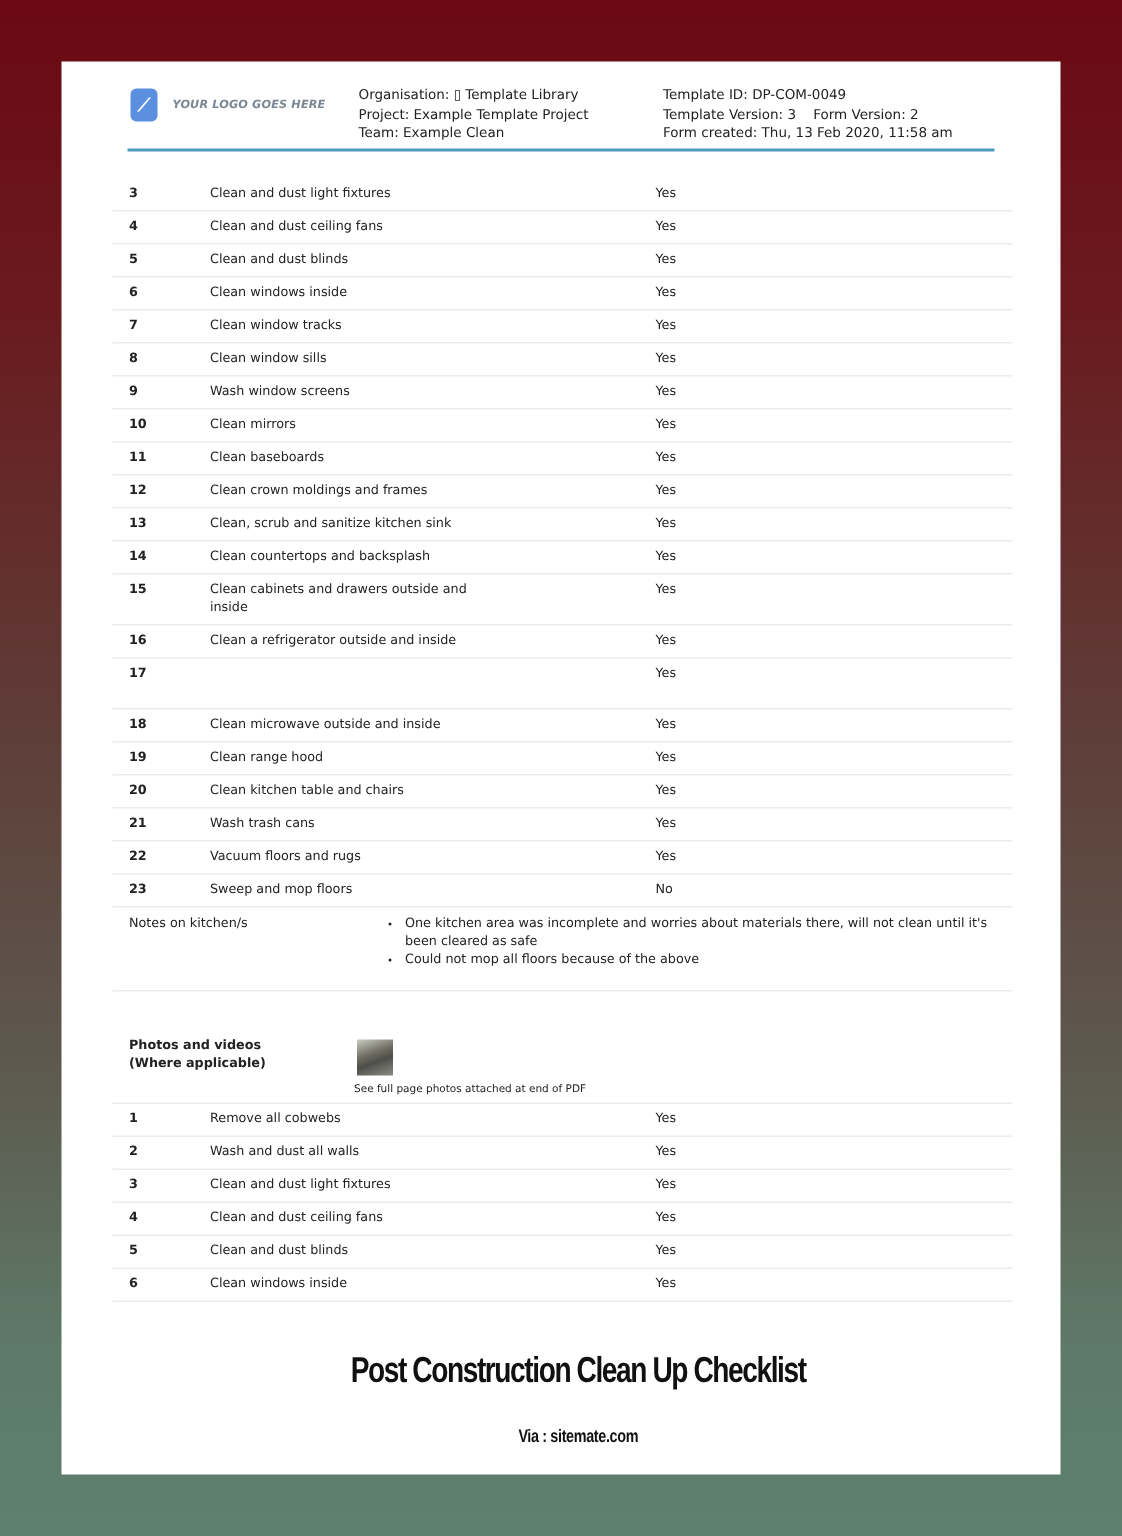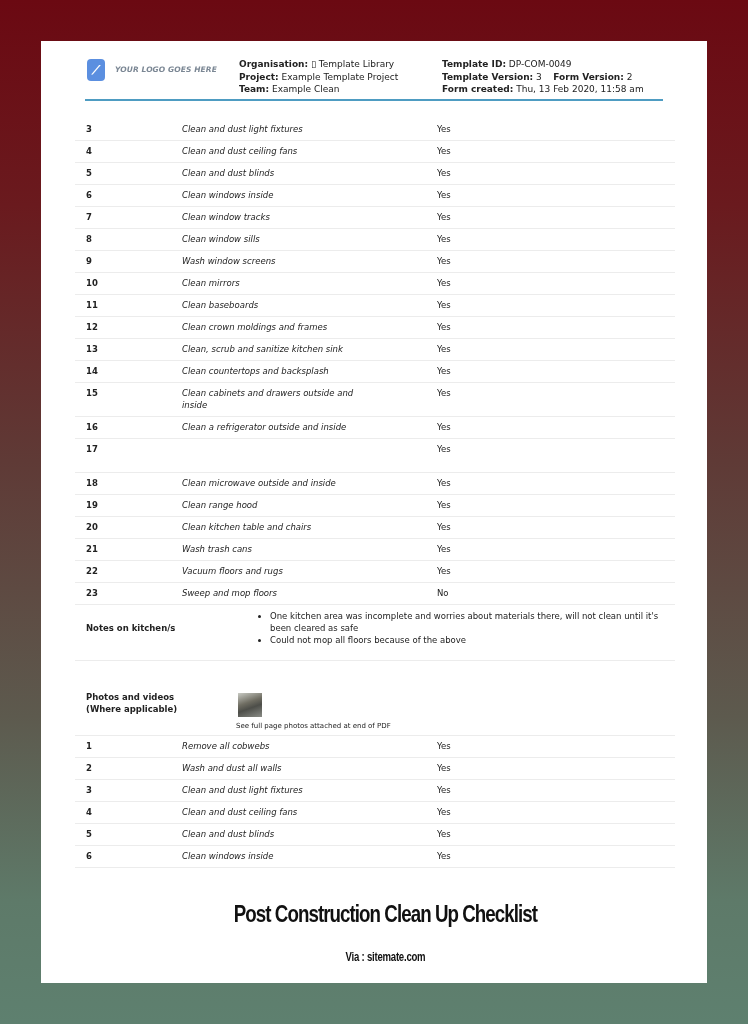--- a/index.html
+++ b/index.html
@@ -19,35 +19,35 @@
   }
   .logo { position: absolute; left: 2px; top: 3px; display: flex; align-items: center; }
   .logo-mark {
     width: 18px; height: 22px; border-radius: 4px; background: #5b8fe0;
     display: flex; align-items: center; justify-content: center; color: #fff; font-size: 12px; font-weight: bold;
   }
   .logo-text { margin-left: 10px; font-size: 7.5px; font-style: italic; font-weight: bold; color: #7b8794; letter-spacing: 0.1px; }
   .hcol { position: absolute; top: 2px; }
   .hcol.c1 { left: 154px; }
   .hcol.c2 { left: 357px; }
-  .hcol b { font-weight: bold; }
+  .hcol b { font-weight: normal; }
   .rule { position: absolute; left: 44px; top: 58px; width: 578px; height: 2px; background: #4e9cc2; }
 
   .rows { position: absolute; left: 34px; top: 78px; width: 600px; }
   .row {
     position: relative; border-bottom: 1px solid #ececec; font-size: 8.5px; line-height: 11.5px;
     min-height: 22px; box-sizing: border-box; padding-top: 5px;
   }
   .row .num { position: absolute; left: 11px; font-weight: bold; }
-  .row .task { margin-left: 107px; width: 190px; font-style: italic; }
+  .row .task { margin-left: 65px; width: 190px; }
   .row .ans { position: absolute; left: 362px; top: 5px; }
   .row.tall { min-height: 34px; }
 
   .notes { position: relative; border-bottom: 1px solid #ececec; min-height: 56px; font-size: 8.5px; line-height: 12px; padding-top: 5px; box-sizing: border-box; }
-  .notes .lbl { position: absolute; left: 11px; top: 17px; font-weight: bold; }
+  .notes .lbl { position: absolute; left: 11px; top: 5px; font-weight: normal; }
   .notes ul { margin: 0 0 0 181px; padding: 0 0 0 14px; width: 410px; }
   .notes li { margin: 0; }
 
   .photos { position: relative; border-bottom: 1px solid #ececec; min-height: 50px; font-size: 8.5px; line-height: 12px; padding-top: 5px; box-sizing: border-box; margin-top: 25px; }
   .photos .lbl { position: absolute; left: 11px; top: 5px; font-weight: bold; }
   .thumb {
     position: absolute; left: 163px; top: 7px; width: 24px; height: 24px;
     background: linear-gradient(160deg, #c9cbc4 0%, #6f6d62 40%, #4d4e49 60%, #8a8c86 100%);
   }
   .photos .cap { position: absolute; left: 161px; top: 34px; font-size: 7px; }

